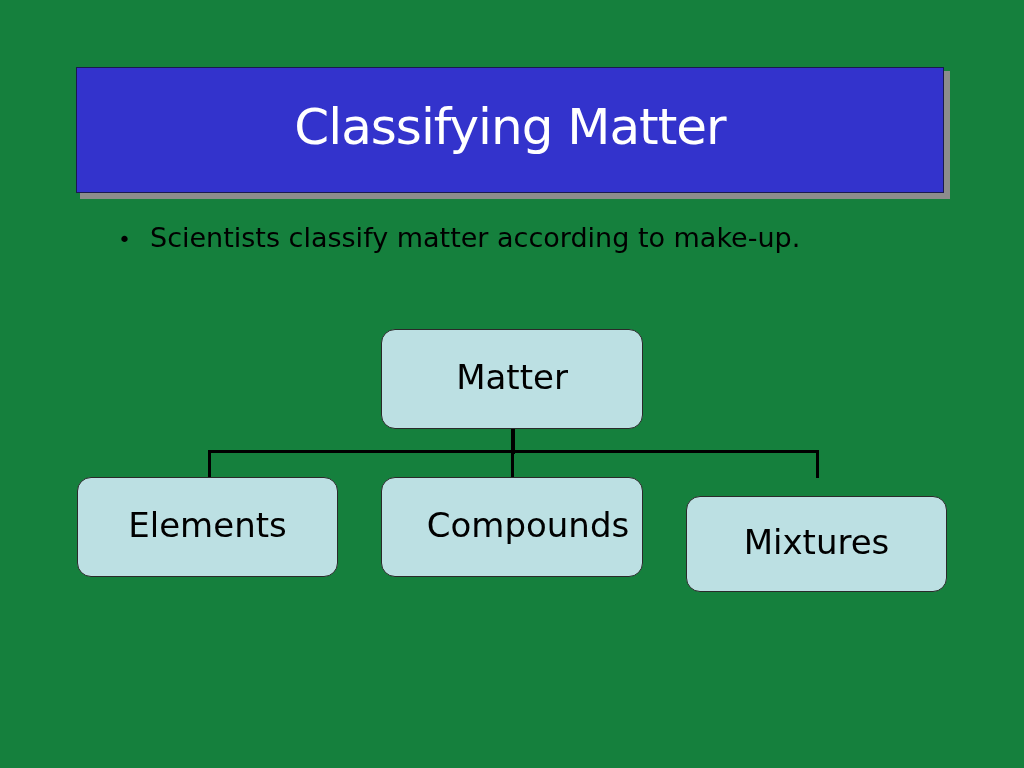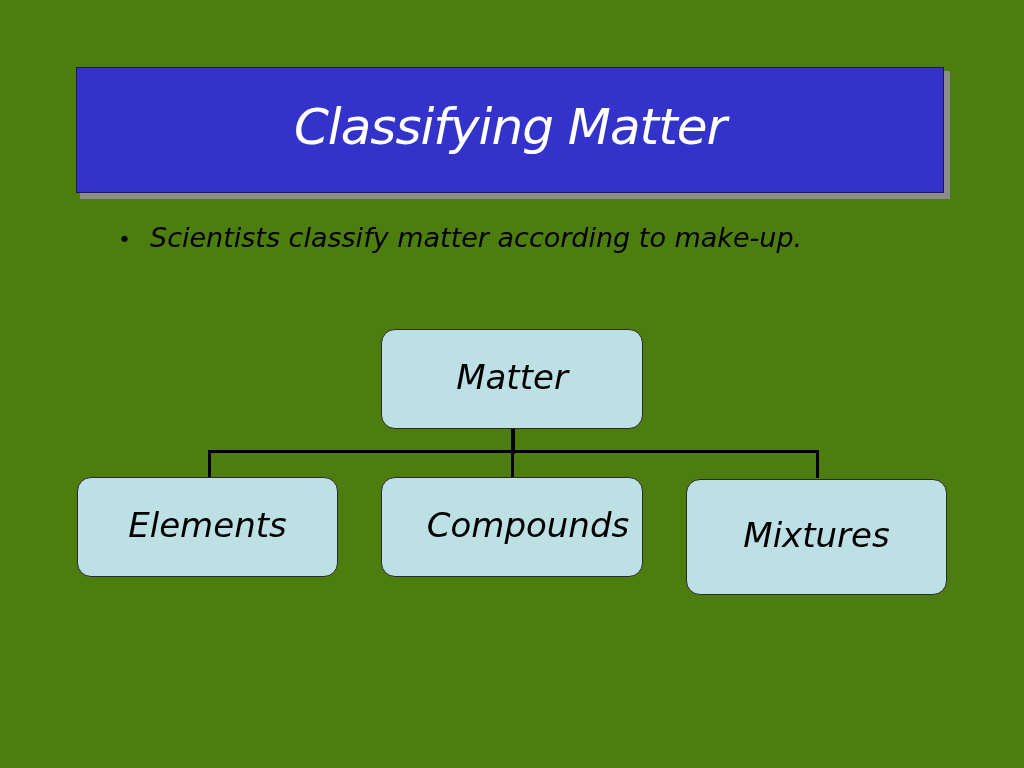--- a/index.html
+++ b/index.html
@@ -8,22 +8,21 @@
       width: 1024px;
       height: 768px;
       background: #ffffff;
       overflow: hidden;
       font-family: "DejaVu Sans", sans-serif;
     }
     .slide {
       position: relative;
       width: 1024px;
       height: 768px;
-      background: #4d7c0f;
-      font-style: italic;
+      background: #15803d;
     }
     .title-shadow {
       position: absolute;
       left: 80px;
       top: 71px;
       width: 870px;
       height: 128px;
       background: #8c8c8c;
     }
     .title-box {
@@ -107,17 +106,17 @@
   </div>
 
   <div class="node" style="left:381px; top:329px; width:262px; height:100px;">
     <span class="node-text">Matter</span>
   </div>
 
   <div class="node" style="left:381px; top:477px; width:262px; height:100px;padding-left:32px;">
     <span class="node-text">Compounds</span>
   </div>
 
-  <div class="node" style="left:686px; top:479px; width:261px; height:116px;">
+  <div class="node" style="left:686px; top:496px; width:261px; height:96px;">
     <span class="node-text">Mixtures</span>
   </div>
 
 </div>
 
 </body></html>

